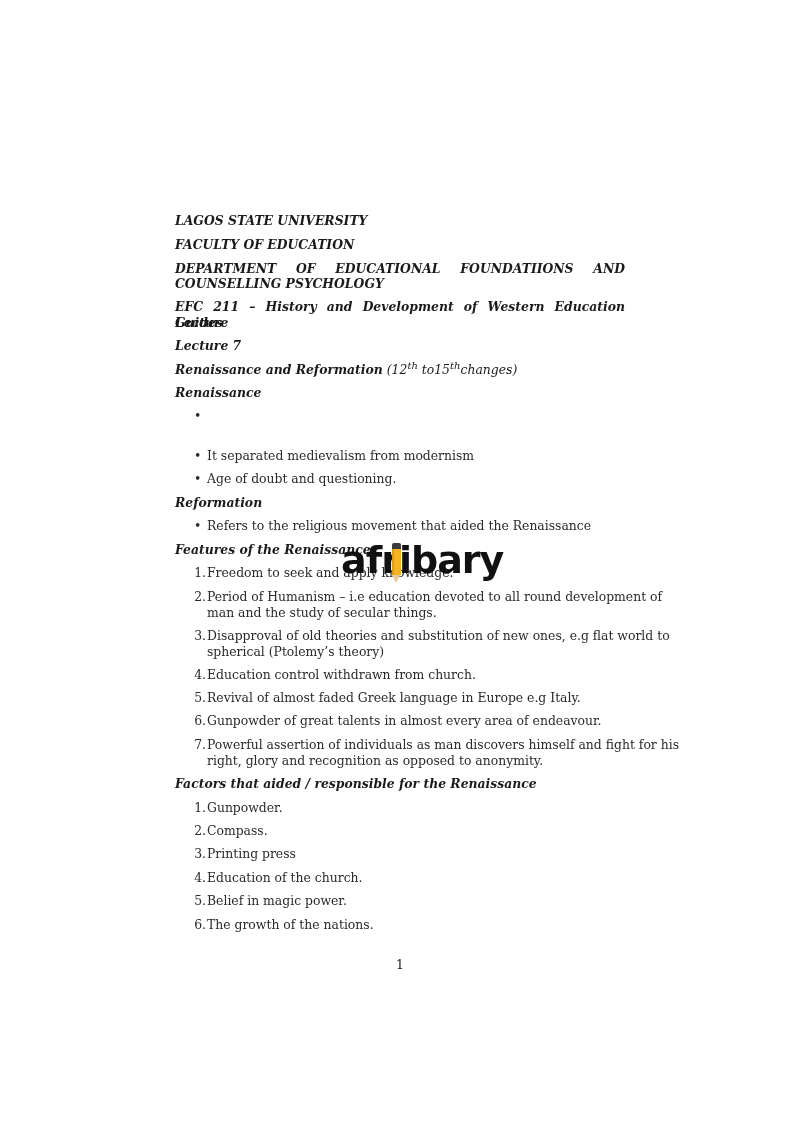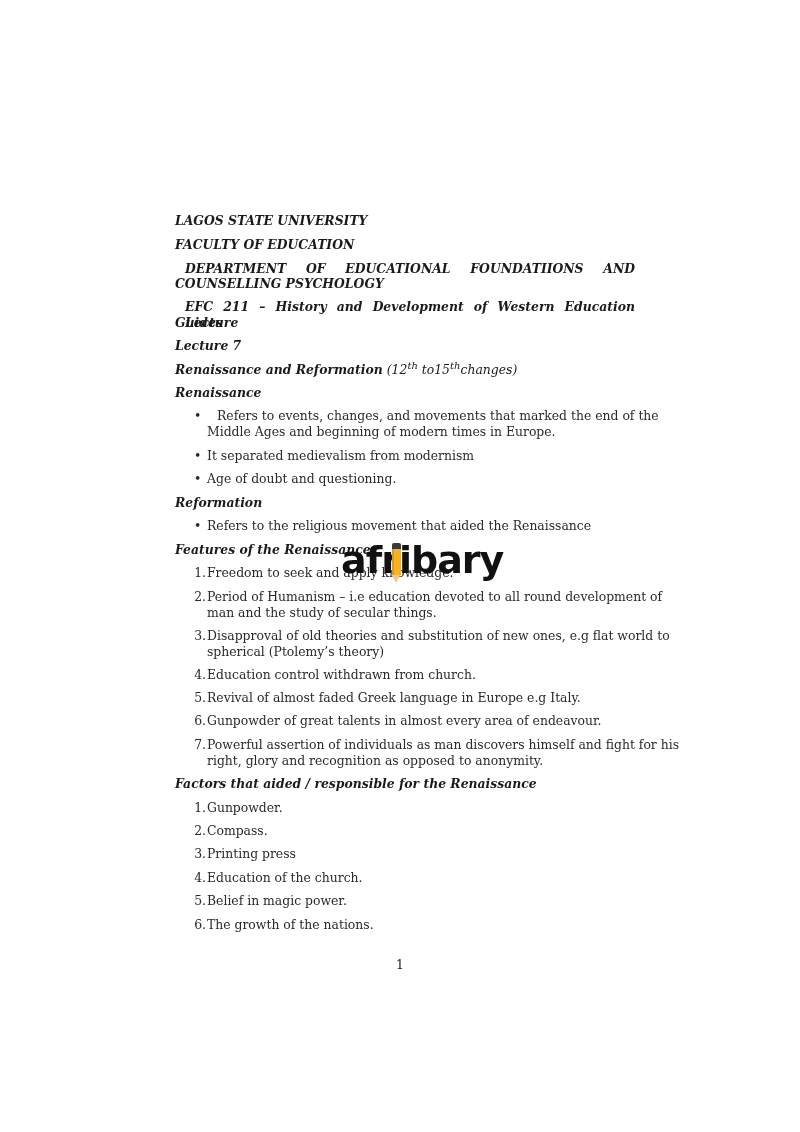--- a/index.html
+++ b/index.html
@@ -1,21 +1,21 @@
 <!DOCTYPE html>
 <html><head>
 <meta charset="utf-8">
 <style>
   html, body { margin:0; padding:0; background:#ffffff; }
   body { width:800px; height:1132px; position:relative; overflow:hidden;
          font-family:"DejaVu Serif", "Liberation Serif", serif; color:#1a1a1a; }
   .page { position:absolute; left:175px; top:0; width:450px; }
   .line { position:absolute; left:0; width:450px; font-size:12.4px; line-height:15.5px; white-space:nowrap;font-style:italic; }
   .b { font-weight:bold; }
-  .just { text-align:justify; text-align-last:justify; white-space:normal;margin-left:10px; }
+  .just { text-align:justify; text-align-last:justify; white-space:normal; }
   .item { position:absolute; left:0; width:450px; font-size:12.4px; line-height:15.5px; color:#2a2a2a; }
   .marker { position:absolute; left:13px; width:18px; text-align:right; }
   .bullet { position:absolute; left:19px; top:0; }
   .itxt { position:absolute; left:32px; width:418px; }
   .itxt.just { text-align:justify; }
   sup { font-size:10px; line-height:0; vertical-align:5px; }
   .pagenum { position:absolute; left:0; width:800px; top:957px; text-align:center; font-size:12.4px; }
   .wm { position:absolute; left:324px; top:544px; height:44px; width:152px;margin-left:17px; }
   .wm-text { position:absolute; left:0; top:-6px; font-family:"DejaVu Sans", sans-serif; font-weight:bold;
              font-size:38px; letter-spacing:-1px; color:#111111; line-height:44px; }
@@ -38,22 +38,20 @@
   <div class="line b" style="top:338px">Lecture 7</div>
 
   <div class="line" style="top:362px">
     <span class="b">Renaissance and Reformation</span><span> (12</span><sup>th</sup><span> to15</span><sup>th</sup><span>changes)</span>
   </div>
 
   <div class="line b" style="top:385px">Renaissance</div>
 
   <div class="item" style="top:408px;height:32px">
     <span class="bullet">•</span>
-    <span class="itxt just" style="top:0;white-space:nowrap;text-align-last:justify">Refers to events, changes, and movements that marked the end of the</span>
-    <span class="itxt" style="top:16px">Middle Ages and beginning of modern times in Europe.</span>
   </div>
   <div class="item" style="top:448px">
     <span class="bullet">•</span>
     <span class="itxt">It separated medievalism from modernism</span>
   </div>
   <div class="item" style="top:471px">
     <span class="bullet">•</span>
     <span class="itxt">Age of doubt and questioning.</span>
   </div>
 

